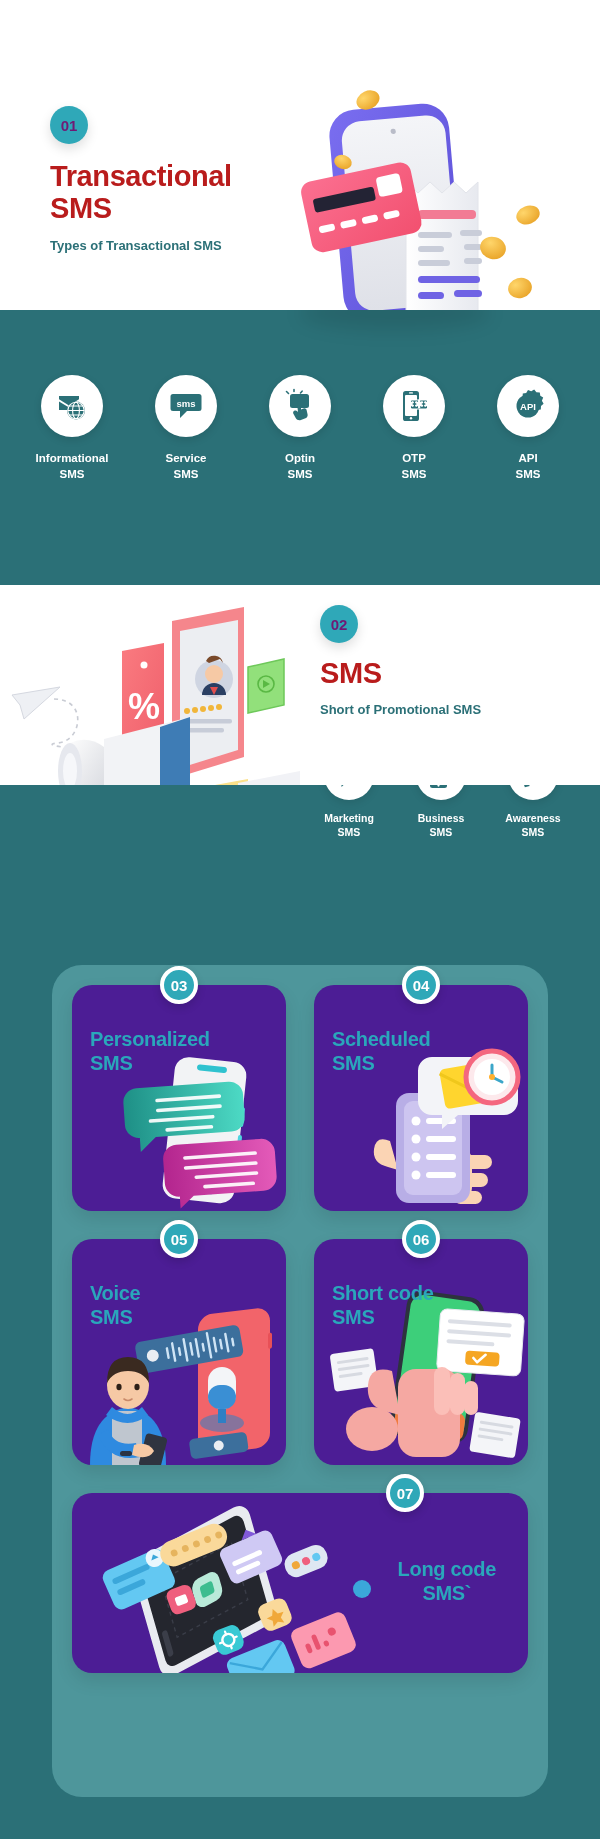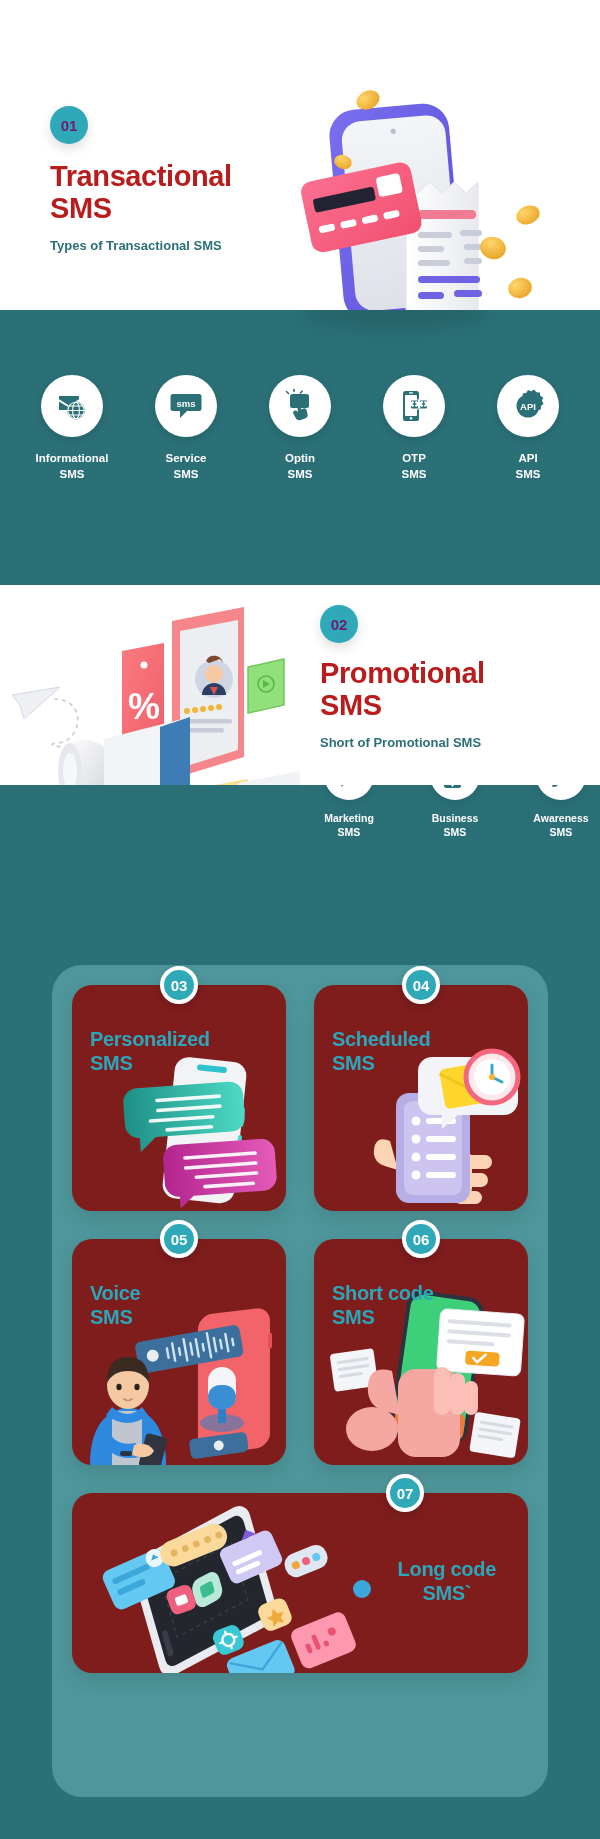--- a/index.html
+++ b/index.html
@@ -95,21 +95,21 @@
   .sec2-text { position: absolute; left: 320px; top: 20px; width: 260px; }
   .sec2-text .num-badge { margin-bottom: 14px; }
   .sec2-art { position: absolute; left: -4px; top: 10px; width: 300px; height: 260px; }
 
   .band2 {
     position: relative; width: 600px; height: 145px;
     background: #2b7077; overflow: hidden;
   }
   .icon-row2 {
     position: absolute; left: 310px; top: -35px;
-    display: flex; gap: 28px;
+    display: flex; gap: 14px;
   }
   .icon-item2 { width: 78px; text-align: center; }
   .icon-circle2 {
     width: 50px; height: 50px; border-radius: 50%;
     background: #fff; margin: 0 auto 11px;
     display: flex; align-items: center; justify-content: center;
     box-shadow: 0 3px 8px rgba(0,0,0,.10);
   }
   .icon-label2 { color: #fff; font-size: 10.5px; font-weight: 700; line-height: 1.35; }
 
@@ -125,21 +125,21 @@
     border-radius: 30px;
   }
   .cards {
     position: absolute; left: 72px; top: 55px;
     width: 456px;
     display: flex; flex-wrap: wrap; gap: 28px 28px;
   }
   .card {
     position: relative;
     width: 214px; height: 226px;
-    background: #7f1d1d; border-radius: 20px;
+    background: #4c1d95; border-radius: 20px;
     box-shadow: 0 8px 18px rgba(0,0,0,.10);
     overflow: visible;
   }
   .card.wide { width: 456px; height: 180px; }
   .card-badge {
     position: absolute; top: -19px; left: 50%;
     transform: translateX(-50%);
     width: 38px; height: 38px; border-radius: 50%;
     background: #2fa8b8; color: #fff;
     font-size: 15px; font-weight: 700;
@@ -411,21 +411,20 @@
           <rect x="250" y="214" width="38" height="4" rx="2"></rect>
           <rect x="250" y="223" width="42" height="4" rx="2"></rect>
         </g>
       </g>
     </svg>
   </div>
 
   <div class="sec2-text">
     <div class="num-badge">02</div>
     <div class="sec-title">
-      <div>Promotional</div>
       <div>SMS</div>
     </div>
     <div class="sec-sub">Short of Promotional SMS</div>
   </div>
 </div>
 
 <div class="band2">
   <div class="icon-row2">
 
     <div class="icon-item2">

